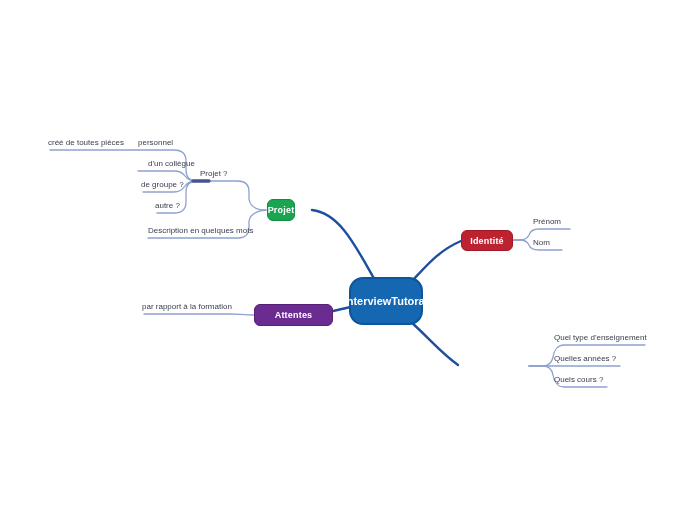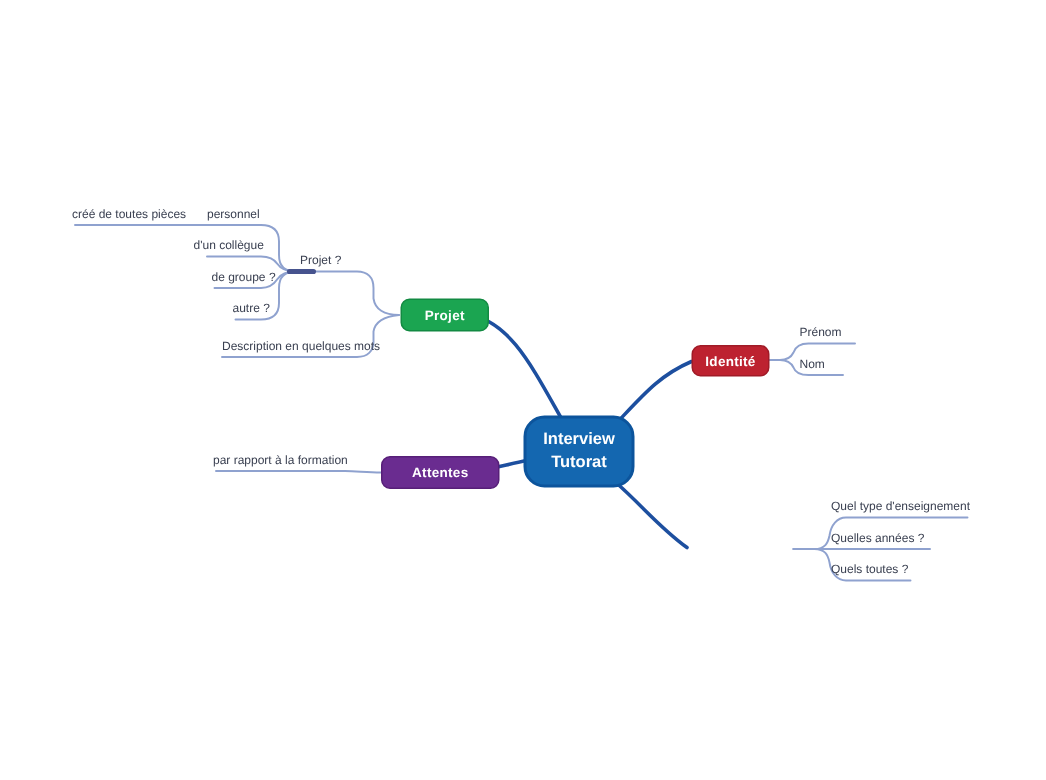--- a/index.html
+++ b/index.html
@@ -17,21 +17,21 @@
     color:#ffffff;font-weight:bold;
     box-sizing:border-box;
     white-space:nowrap;
     cursor:pointer;
   }
   .central{
     border-radius:14px;
     border:2px solid;
     font-size:11px;line-height:1.35;
     text-align:center;
-    flex-direction:column;
+    flex-direction:row;
   }
   .branch{
     border-radius:6px;
     border:1px solid;
     font-size:9px;
     letter-spacing:.2px;
   }
   .leaf{
     position:absolute;
     height:12px;line-height:12px;
@@ -69,36 +69,36 @@
     <path d="M529,366 L543,366 C550,366 552,362 553,357 C554,350 558,345 564,345 L645,345" stroke-width="1.3" stroke="#8fa2cf"></path>
     <path d="M529,366 L620,366" stroke-width="1.3" stroke="#8fa2cf"></path>
     <path d="M529,366 L543,366 C550,366 552,370 553,375 C554,382 558,387 564,387 L607,387" stroke-width="1.3" stroke="#8fa2cf"></path>
   </svg>
 
   <div class="node central" style="left: 349px; top: 277px; width: 74px; height: 48px; background: rgb(20, 103, 176); border-color: rgb(12, 84, 156);">
     <div>Interview</div>
     <div>Tutorat</div>
   </div>
 
-  <div class="node branch" style="left: 267px; top: 199px; width: 59px; height: 22px; background: rgb(27, 165, 81); border-color: rgb(18, 138, 66);">Projet</div>
+  <div class="node branch" style="left: 267px; top: 199px; width: 28px; height: 22px; background: rgb(27, 165, 81); border-color: rgb(18, 138, 66);">Projet</div>
 
   <div class="node branch" style="left: 461px; top: 230px; width: 52px; height: 21px; background: rgb(189, 34, 48); border-color: rgb(160, 27, 39);">Identité</div>
 
   <div class="node branch" style="left: 254px; top: 304px; width: 79px; height: 22px; background: rgb(106, 44, 144); border-color: rgb(87, 31, 120);">Attentes</div>
 
 
   <div style="color: rgb(58, 64, 81);">
     <div class="leaf" style="left:48px;top:137px;width:82px">créé de toutes pièces</div>
     <div class="leaf" style="left:138px;top:137px;width:54px">personnel</div>
-    <div class="leaf" style="left:129px;top:158px;width:55px">d'un collègue</div>
+    <div class="leaf" style="left:148px;top:158px;width:55px">d'un collègue</div>
     <div class="leaf" style="left:141px;top:179px;width:50px">de groupe ?</div>
     <div class="leaf" style="left:155px;top:200px;width:36px">autre ?</div>
     <div class="leaf" style="left:200px;top:168px;width:46px">Projet ?</div>
     <div class="leaf" style="left:148px;top:225px;width:101px">Description en quelques mots</div>
     <div class="leaf" style="left:533px;top:216px;width:39px">Prénom</div>
     <div class="leaf" style="left:533px;top:237px;width:31px">Nom</div>
     <div class="leaf" style="left:142px;top:301px;width:92px">par rapport à la formation</div>
     <div class="leaf" style="left:554px;top:332px;width:93px">Quel type d'enseignement</div>
     <div class="leaf" style="left:554px;top:353px;width:68px">Quelles années ?</div>
-    <div class="leaf" style="left:554px;top:374px;width:55px">Quels toutes ?</div>
+    <div class="leaf" style="left:554px;top:374px;width:55px">Quels cours ?</div>
   </div>
 
 </div>
 
 </body></html>

